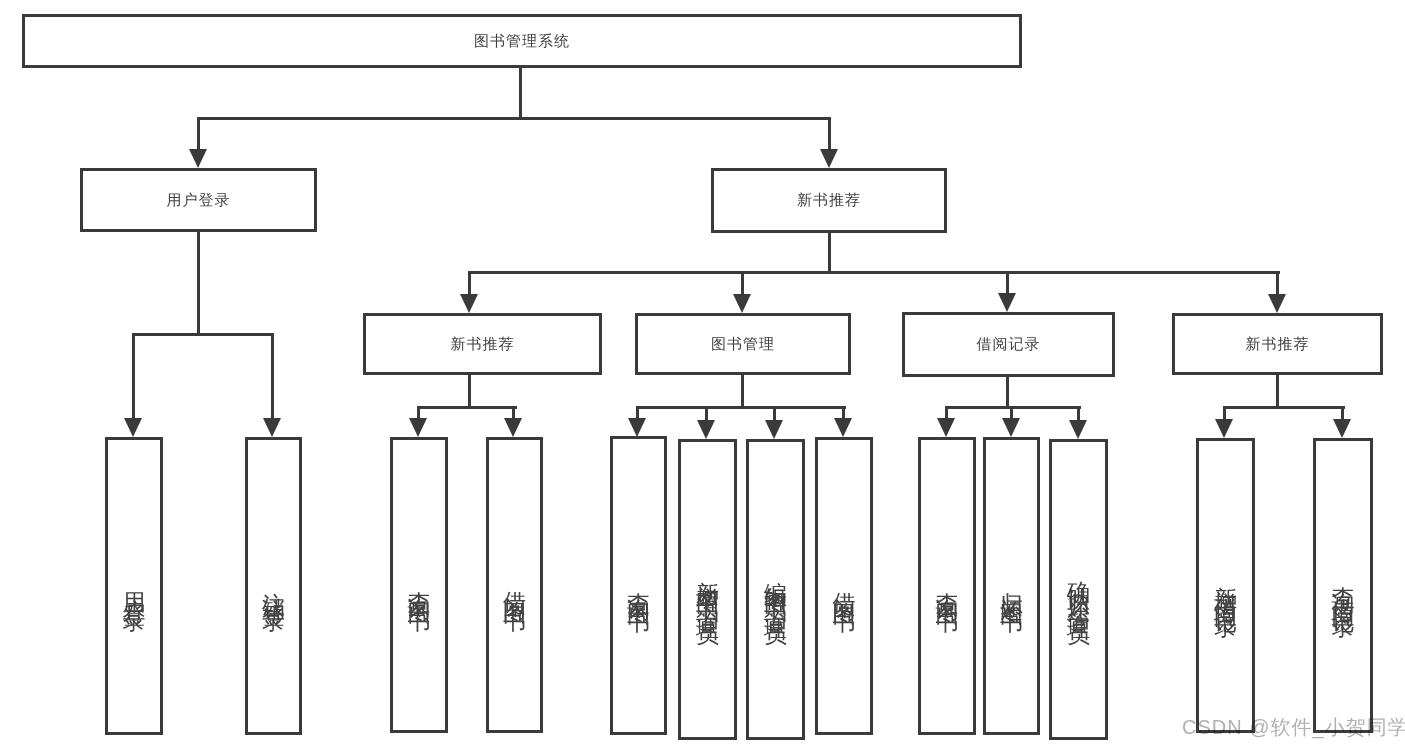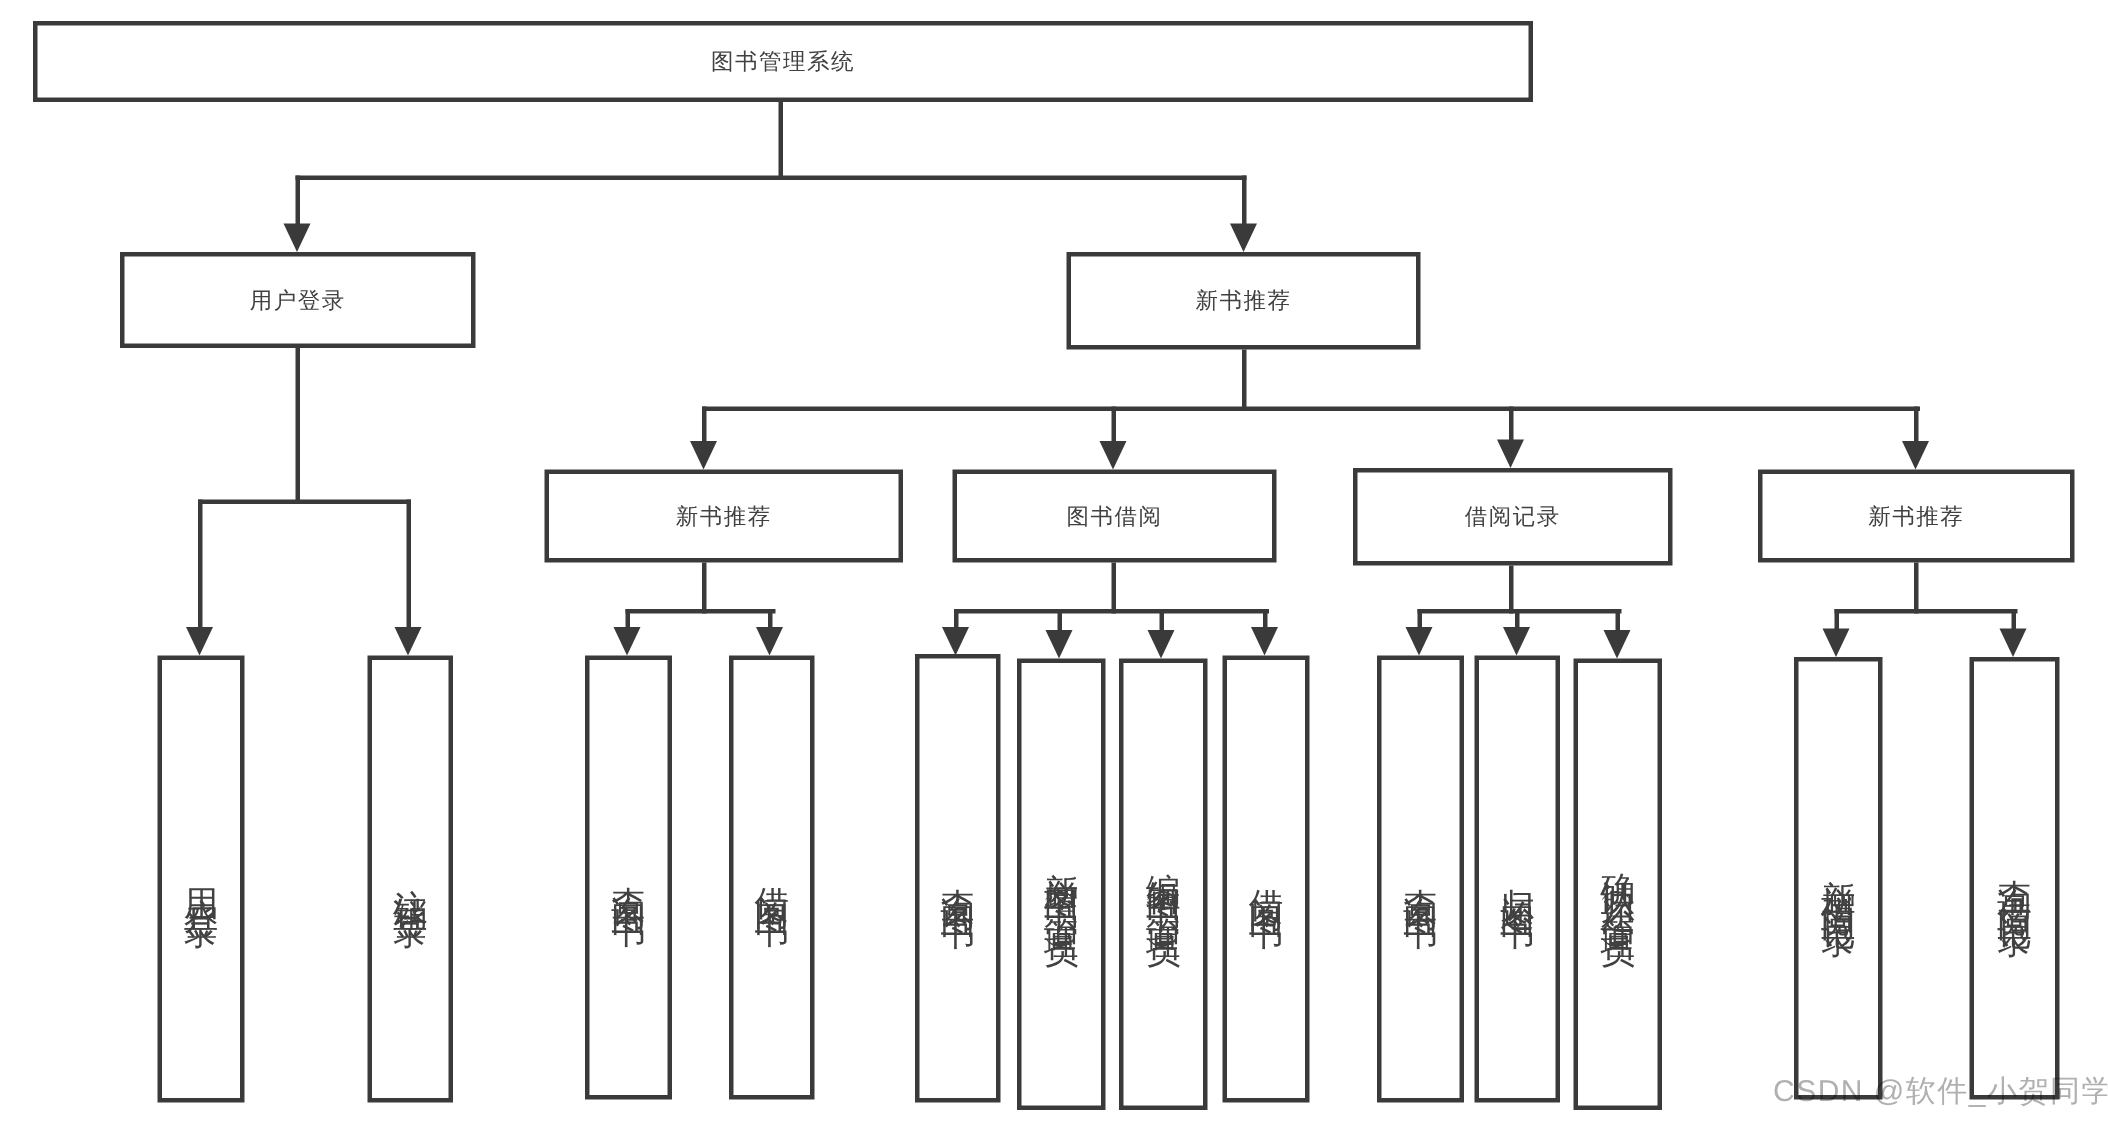--- a/index.html
+++ b/index.html
@@ -88,21 +88,21 @@
   <div class="arrow" style="left:733px;top:294px;"></div>
   <div class="vline" style="left:1006px;top:271px;width:3px;height:24px;"></div>
   <div class="arrow" style="left:998px;top:293px;"></div>
   <div class="vline" style="left:1276px;top:271px;width:3px;height:24px;"></div>
   <div class="arrow" style="left:1268px;top:294px;"></div>
 
   <div class="box hlabel" style="left:363px;top:313px;width:239px;height:62px;">
     <span>新书推荐</span>
   </div>
   <div class="box hlabel" style="left:635px;top:313px;width:216px;height:62px;">
-    <span>图书借阅</span>
+    <span>图书管理</span>
   </div>
   <div class="box hlabel" style="left:902px;top:312px;width:213px;height:65px;">
     <span>借阅记录</span>
   </div>
   <div class="box hlabel" style="left:1172px;top:313px;width:211px;height:62px;">
     <span>新书推荐</span>
   </div>
 
   <div class="vline" style="left:468px;top:375px;width:3px;height:34px;"></div>
   <div class="hline" style="left:417px;top:406px;width:100px;height:3px;"></div>

